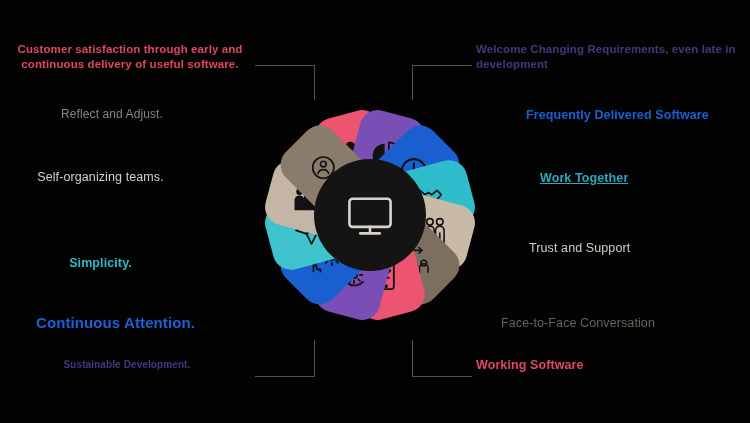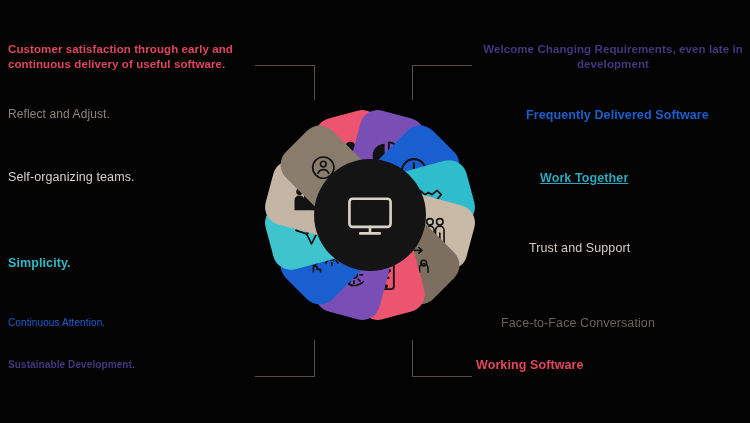--- a/index.html
+++ b/index.html
@@ -15,21 +15,21 @@
   
   .lbl{
     position:absolute;
     font-size:11.5px;
     font-weight:700;
     line-height:15px;
     letter-spacing:.1px;
     white-space:pre-line;
   }
   .lbl.right{text-align:left;}
-  .lbl.left{text-align:left;}
+  .lbl.left{text-align:center;}
   .lbl.reg{font-weight:400;}
 
   
   .conn{position:absolute;}
   .conn .h{position:absolute;height:1px;background:#5a5048;}
   .conn .v{position:absolute;width:1px;background:#5a5048;}
 
   
   #wheel{
     position:absolute;
@@ -73,25 +73,25 @@
 
   <div class="lbl left" style="left: 8px; top: 42px; width: 244px; color: rgb(224, 70, 94); font-weight: 700;">Customer satisfaction through early and
 continuous delivery of useful software.</div>
 
   <div class="lbl left reg" style="left: 8px; top: 170px; width: 185px; font-size: 12.5px; color: rgb(216, 210, 202); font-weight: 400;">Self-organizing teams.</div>
 
   <div class="lbl left reg" style="left: 8px; top: 107px; width: 208px; font-size: 12px; color: rgb(141, 131, 120); font-weight: 400;">Reflect and Adjust.</div>
 
   <div class="lbl left" style="left: 8px; top: 256px; width: 185px; font-size: 12.5px; color: rgb(49, 184, 200); font-weight: 700;">Simplicity.</div>
 
-  <div class="lbl left" style="left: 8px; top: 315px; width: 215px; font-size: 10px; color: rgb(31, 95, 212); font-weight: 400;">Continuous Attention.</div>
+  <div class="lbl left" style="left: 8px; top: 315px; width: 215px; font-size: 15px; color: rgb(31, 95, 212); font-weight: 700;">Continuous Attention.</div>
 
   <div class="lbl left" style="left: 8px; top: 357px; width: 238px; font-size: 10px; color: rgb(66, 56, 127); font-weight: 700;">Sustainable Development.</div>
 
-  <div class="lbl right" style="left: 476px; top: 42px; width: 274px; color: rgb(66, 56, 127); font-weight: 700; text-align: center;">Welcome Changing Requirements, even late in
+  <div class="lbl right" style="left: 476px; top: 42px; width: 274px; color: rgb(66, 56, 127); font-weight: 700;">Welcome Changing Requirements, even late in
 development</div>
 
   <div class="lbl right" style="left: 502px; top: 108px; width: 240px; font-size: 12.5px; color: rgb(26, 95, 208); font-weight: 700; padding-left: 24px;">Frequently Delivered Software</div>
 
   <div class="lbl right" style="left: 540px; top: 171px; width: 215px; font-size: 12.5px; color: rgb(43, 168, 188); font-weight: 700; text-decoration: underline;">Work Together</div>
 
   <div class="lbl right reg" style="left: 529px; top: 241px; width: 215px; font-size: 12.5px; color: rgb(214, 206, 196); font-weight: 400;">Trust and Support</div>
 
   <div class="lbl right reg" style="left: 501px; top: 316px; width: 235px; font-size: 12.5px; color: rgb(107, 99, 88); font-weight: 400;">Face-to-Face Conversation</div>
 

